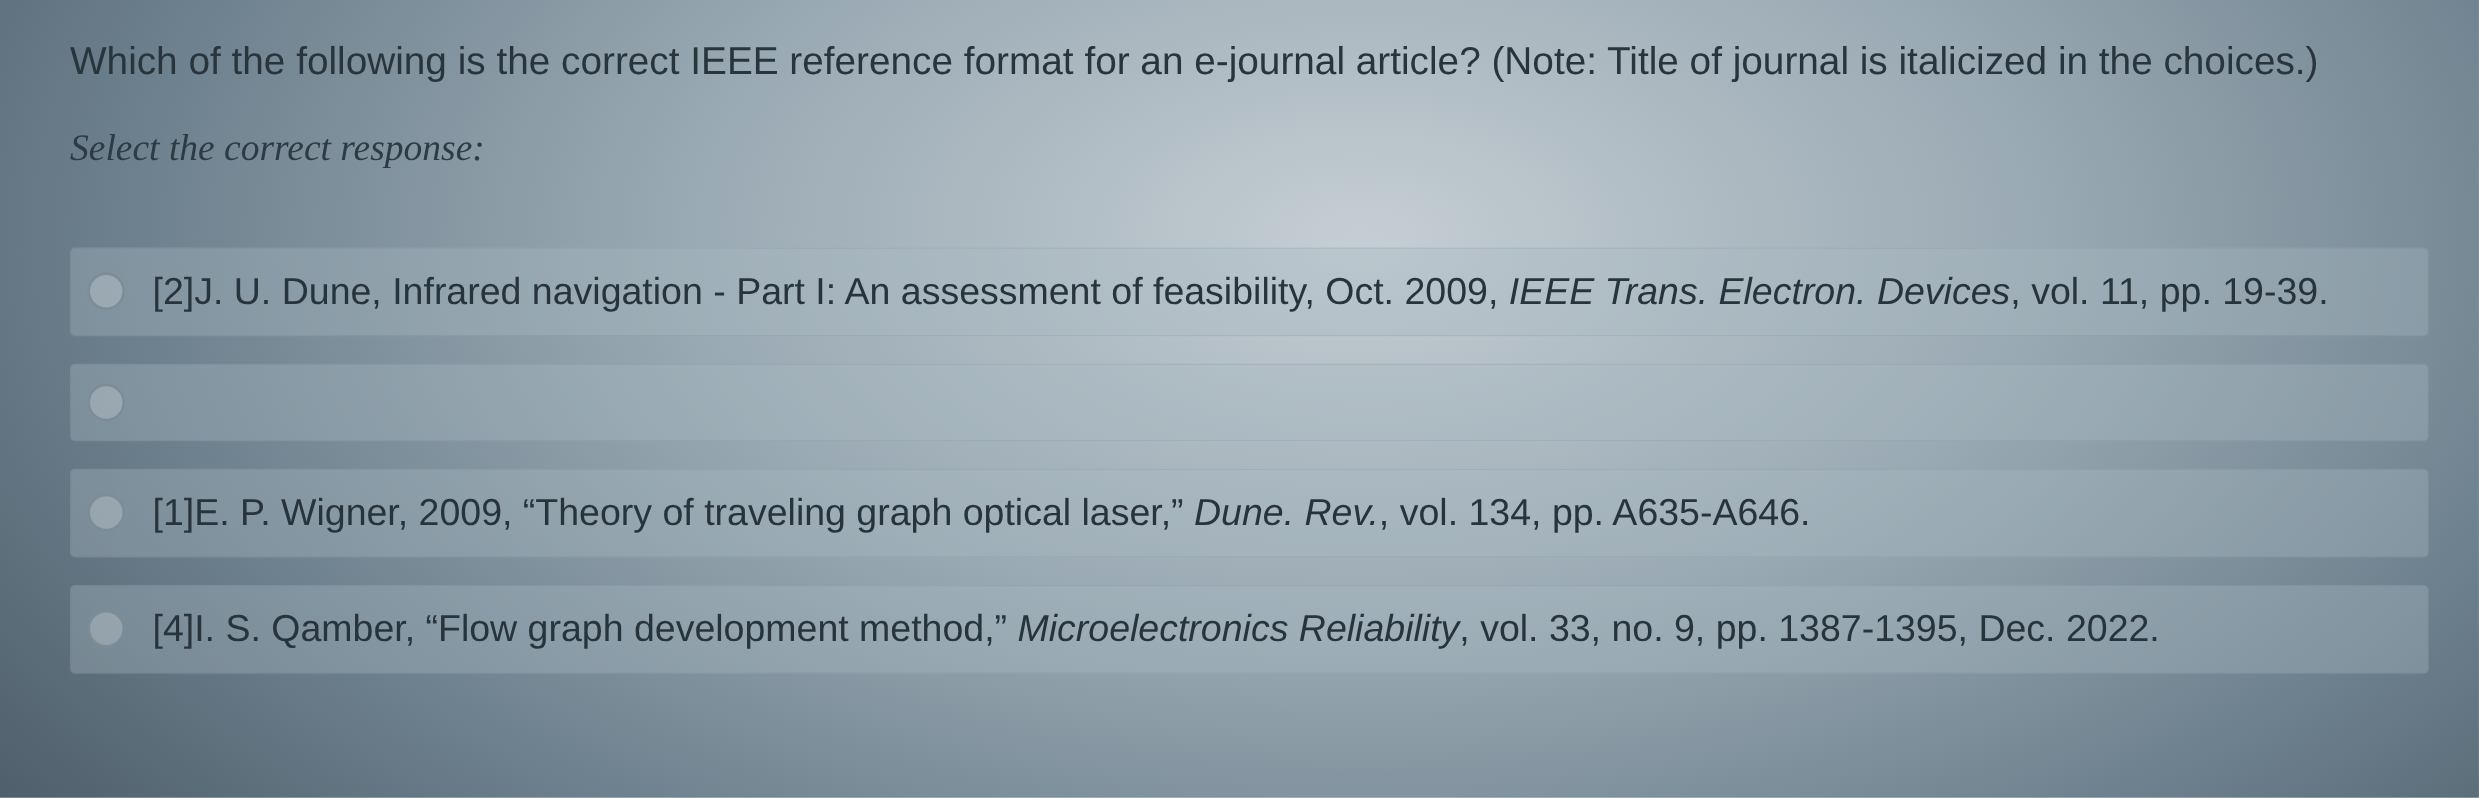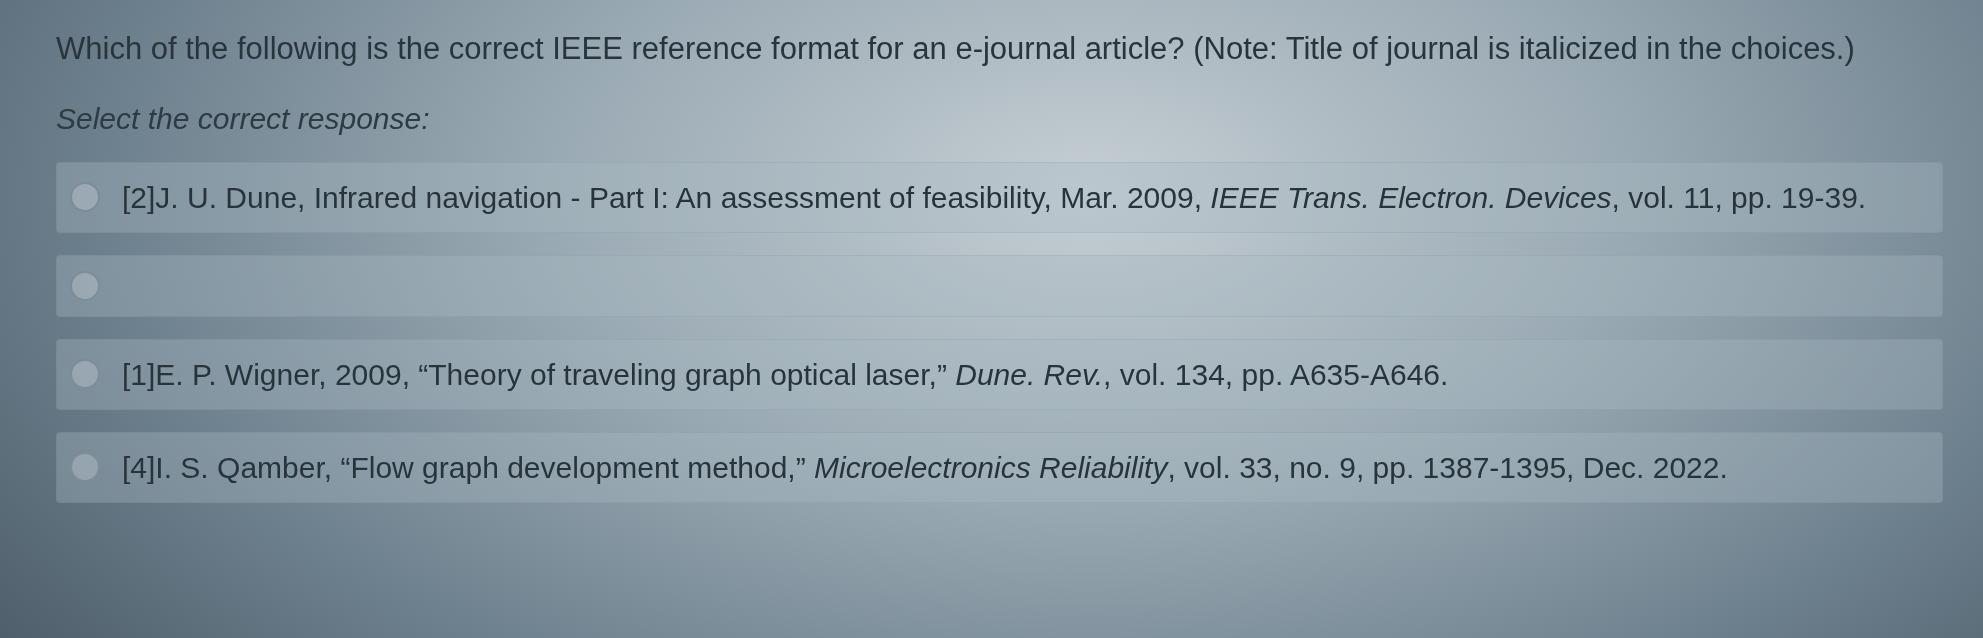--- a/index.html
+++ b/index.html
@@ -18,21 +18,22 @@
   .question {
     font-size: 31px;
     line-height: 1.35;
     color: #29353d;
     margin-bottom: 32px;
   }
   .instruction {
     font-size: 30px;
     font-style: italic;
     color: #2d3b44;
-    margin-bottom: 26px;
+    margin-bottom: 62px;
+    font-family: Liberation Serif, serif;
   }
   .options {
     display: flex;
     flex-direction: column;
     gap: 22px;
   }
   .option-row {
     display: flex;
     align-items: center;
     gap: 22px;
@@ -66,21 +67,21 @@
 
 <div class="wrap">
   <div class="question">Which of the following is the correct IEEE reference format for an e-journal article? (Note: Title of journal is italicized in the choices.)</div>
   <div class="instruction">Select the correct response:</div>
 
   <div class="options">
 
     <label class="option-row">
       <span class="radio"></span>
       <span class="option-text">
-        <span class="ref-num">[2]</span><span>J. U. Dune, Infrared navigation - Part I: An assessment of feasibility, Mar. 2009, </span><span class="ital">IEEE Trans. Electron. Devices</span><span>, vol. 11, pp. 19-39.</span>
+        <span class="ref-num">[2]</span><span>J. U. Dune, Infrared navigation - Part I: An assessment of feasibility, Oct. 2009, </span><span class="ital">IEEE Trans. Electron. Devices</span><span>, vol. 11, pp. 19-39.</span>
       </span>
     </label>
 
     <label class="option-row">
       <span class="radio"></span>
     </label>
 
     <label class="option-row">
       <span class="radio"></span>
       <span class="option-text">

